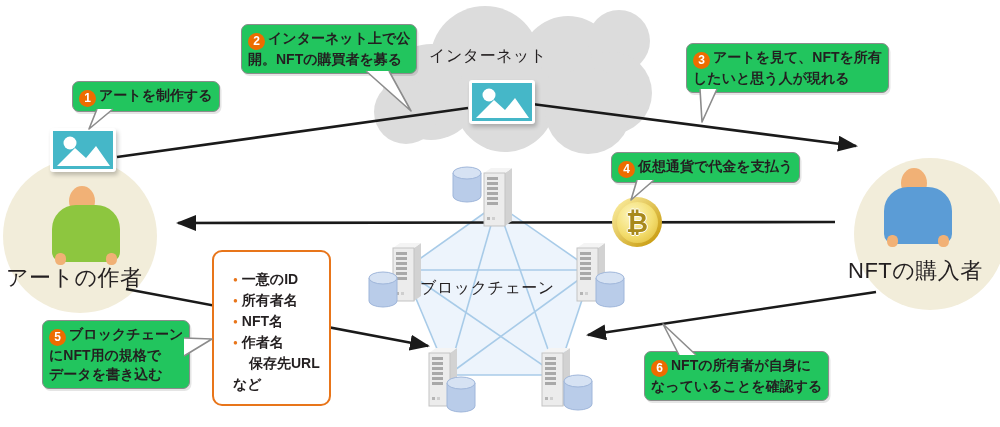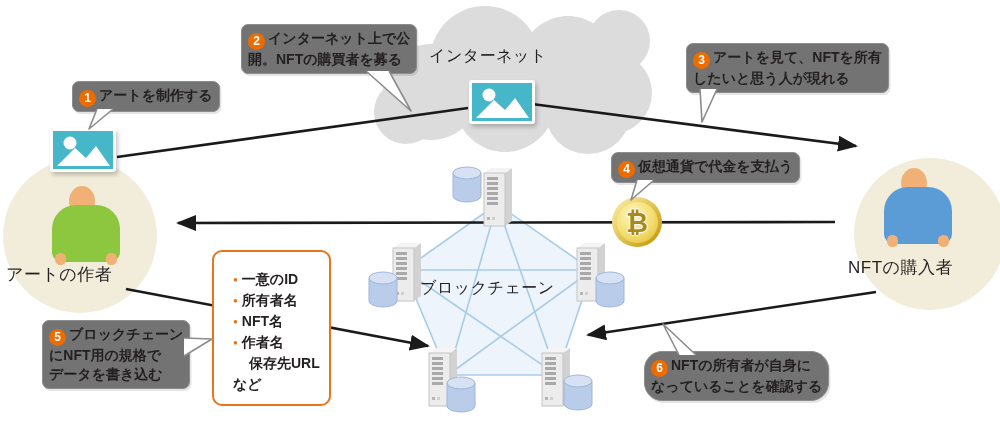--- a/index.html
+++ b/index.html
@@ -8,21 +8,21 @@
     font-family:"Liberation Sans","DejaVu Sans",sans-serif;color:var(--text,#231f20);
   }
   .layer{position:absolute;left:0;top:0;pointer-events:none;}
 
   
   .cloud-puff{position:absolute;border-radius:50%;background:var(--cloud-gray,#dcdcdc);}
 
   
   .diagram-label{position:absolute;font-weight:normal;text-align:left;letter-spacing:.5px;}
   .lbl-16{font-size:16px;}
-  .lbl-17{font-size:17px;}
+  .lbl-17{font-size:22px;}
 
   
   .art-icon{position:absolute;background:#fff;padding:3px;border-radius:3px;
     box-shadow:2px 3px 4px rgba(0,0,0,.22);line-height:0;z-index:3;}
 
   
   .person-circle{position:absolute;border-radius:50%;background:var(--circle-bg,#f2edda);z-index:0;}
   .p-head,.p-neck,.p-hand{position:absolute;background:var(--skin,#f1b176);z-index:3;}
   .p-head{border-radius:50%;}
   .p-hand{border-radius:45%;}
@@ -37,21 +37,21 @@
   .coin-inner{width:41px;height:41px;border-radius:50%;
     background:radial-gradient(circle at 38% 32%,#fdf6c0 0%,#f3dd6e 55%,#dcb52c 100%);
     display:flex;align-items:center;justify-content:center;}
   .coin-glyph{font-family:"DejaVu Sans",sans-serif;font-size:27px;font-weight:bold;color:#a8891c;
     text-shadow:-1px 0 0 #fff,1px 0 0 #fff,0 -1px 0 #fff,0 1px 0 #fff;line-height:1;}
 
   
   .node-part{position:absolute;line-height:0;z-index:3;}
 
   
-  .callout{position:absolute;background:#737373;border:1.5px solid var(--callout-border,#8c8c8c);
+  .callout{position:absolute;background:#22c55e;border:1.5px solid var(--callout-border,#8c8c8c);
     border-radius:7px;padding:4px 6px;z-index:4;white-space:nowrap;
     font-size:14px;font-weight:bold;line-height:19px;box-shadow:1.5px 2px 0 rgba(0,0,0,.1);}
   .callout .num{display:inline-block;width:17px;height:17px;line-height:17px;border-radius:50%;
     background:var(--number-badge,#ed6c00);color:#fff;font-size:12px;text-align:center;
     margin-right:3px;vertical-align:-2px;}
   .callout .line{display:block;}
 
   
   .nft-box{position:absolute;left:212px;top:250px;width:119px;height:156px;background:#fff;
     border:2.5px solid var(--accent-orange,#e8751a);border-radius:10px;z-index:4;
@@ -291,21 +291,21 @@
   <div class="callout" style="left:611px;top:152px;">
     <span class="line"><span class="num">4</span><span>仮想通貨で代金を支払う</span></span>
   </div>
 
   <div class="callout" style="left:42px;top:320px;">
     <span class="line"><span class="num">5</span><span>ブロックチェーン</span></span>
     <span class="line">にNFT用の規格で</span>
     <span class="line">データを書き込む</span>
   </div>
 
-  <div class="callout" style="left:644px;top:351px;border-radius:18px;">
+  <div class="callout" style="left:644px;top:351px;">
     <span class="line"><span class="num">6</span><span>NFTの所有者が自身に</span></span>
     <span class="line">なっていることを確認する</span>
   </div>
 
   <svg class="layer" width="1000" height="427" viewBox="0 0 1000 427" style="z-index:6;">
     <g fill="#ffffff" stroke="#8c8c8c" stroke-width="1.6" stroke-linejoin="round">
       <path d="M113,109 L89,129 L97,109"></path>
       <path d="M366,71 L411,111 L389,71"></path>
       <path d="M717,89 L702,122 L700,89"></path>
       <path d="M654,180 L631,200 L637,180"></path>

